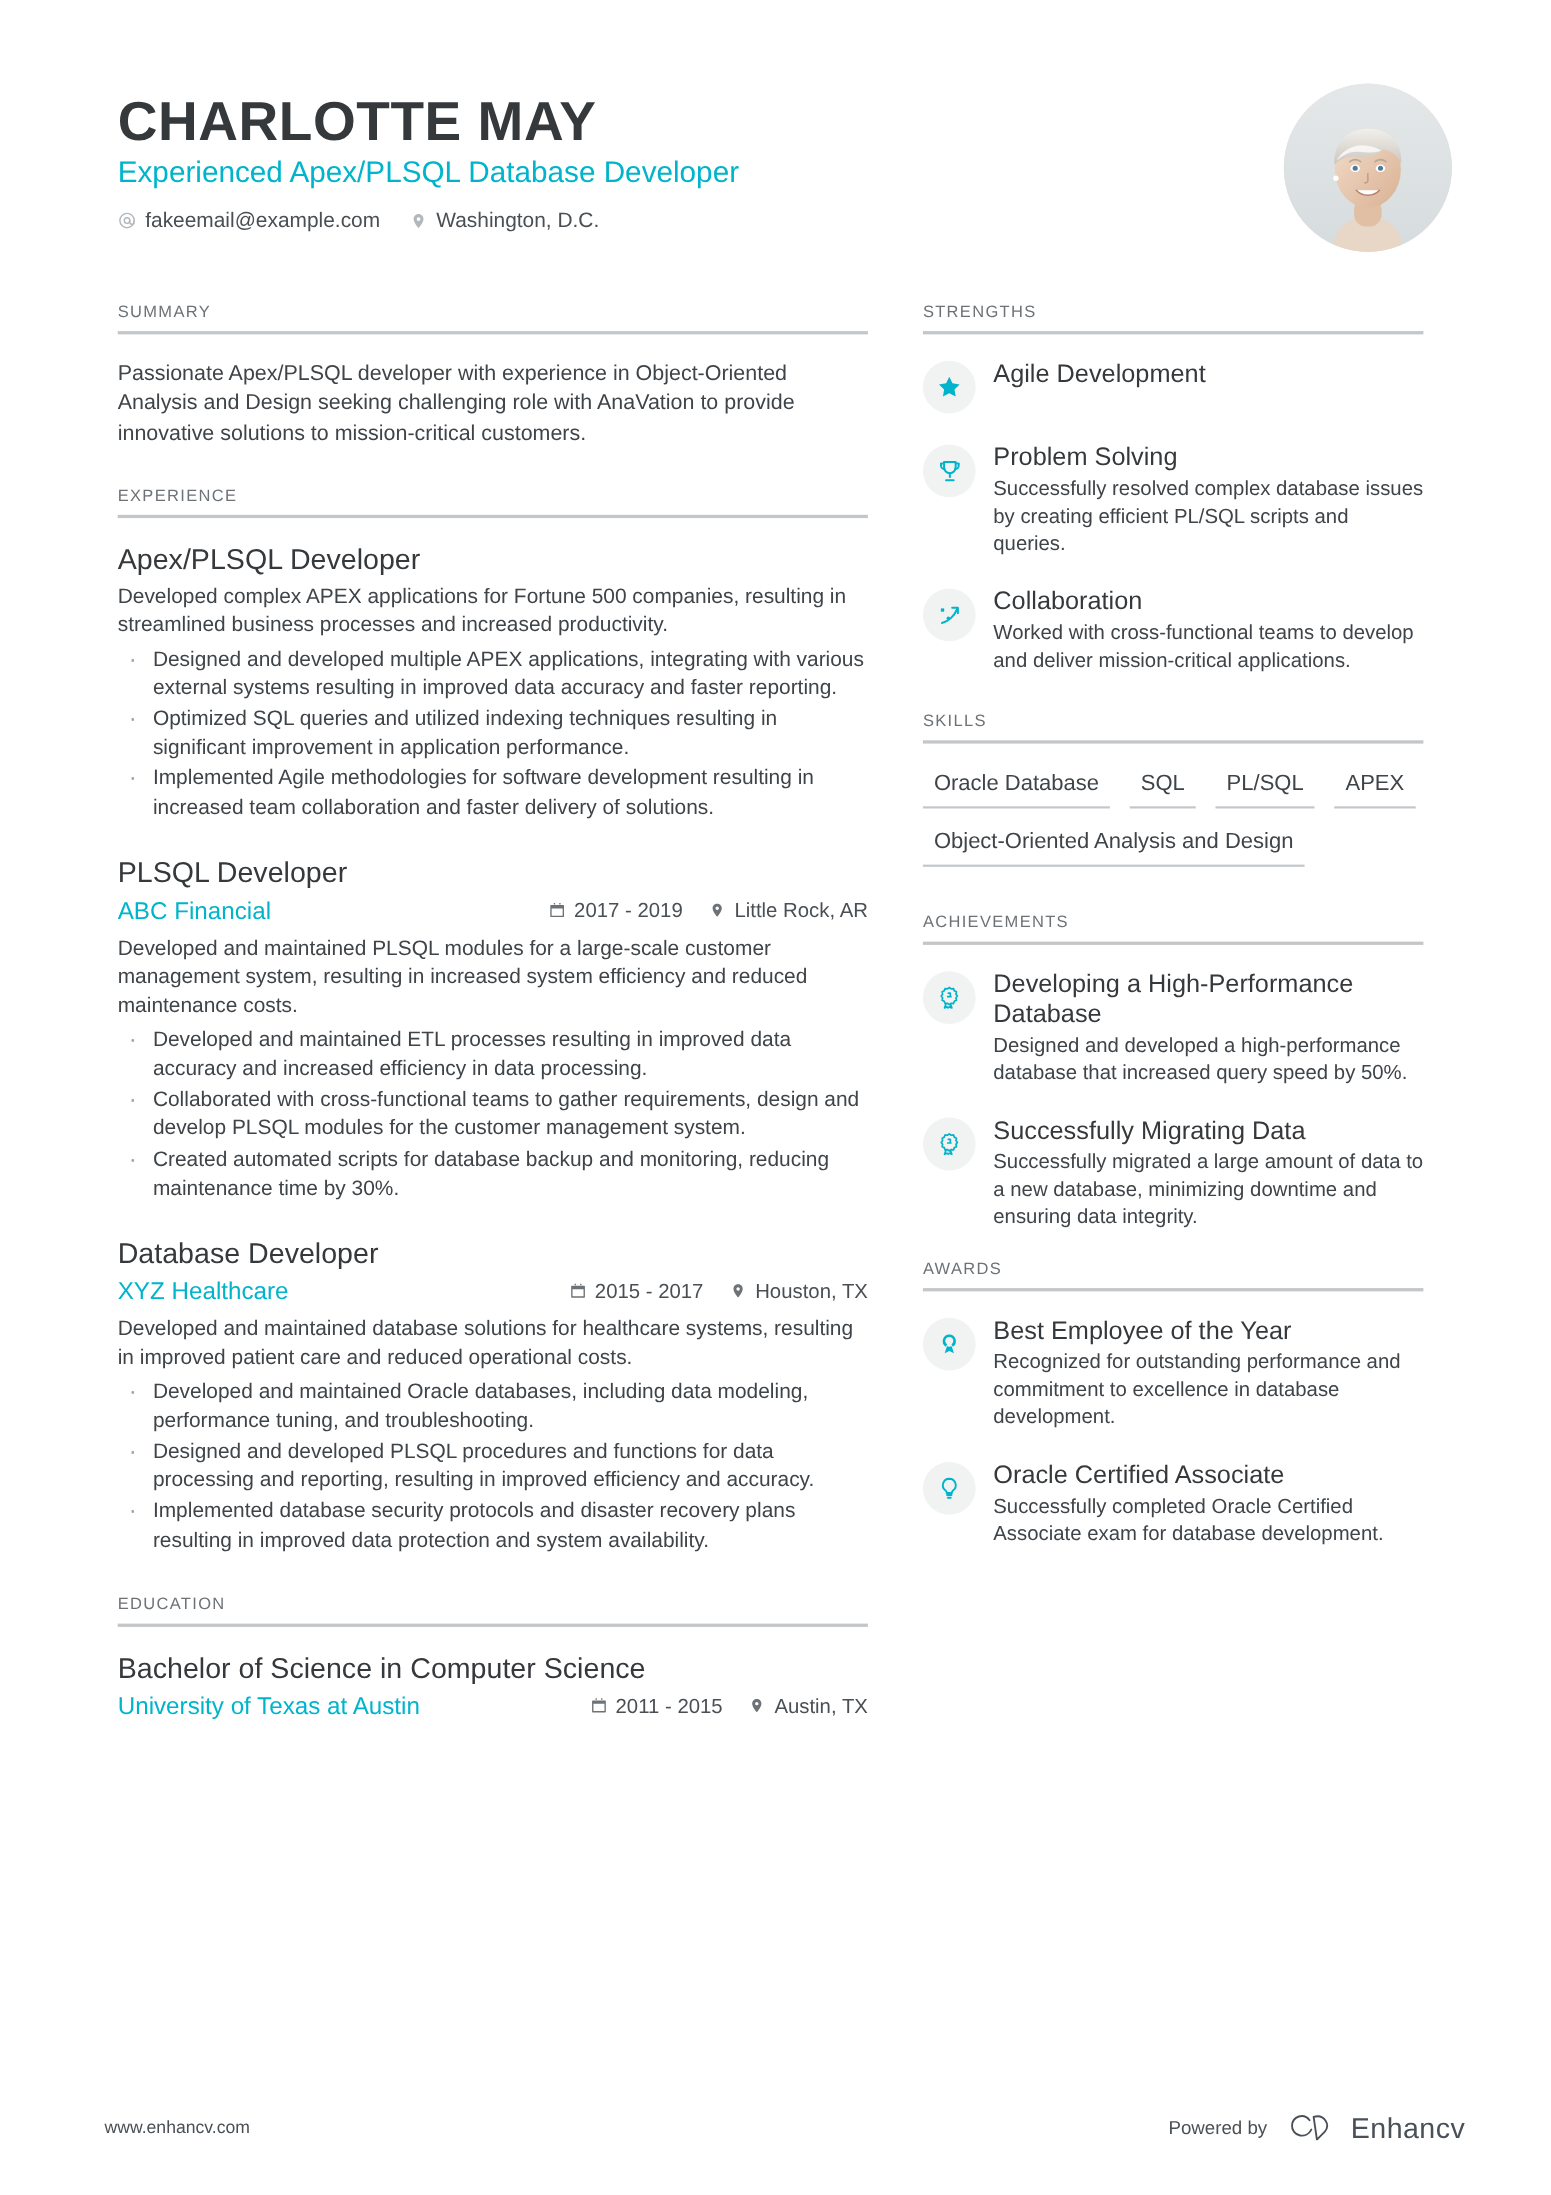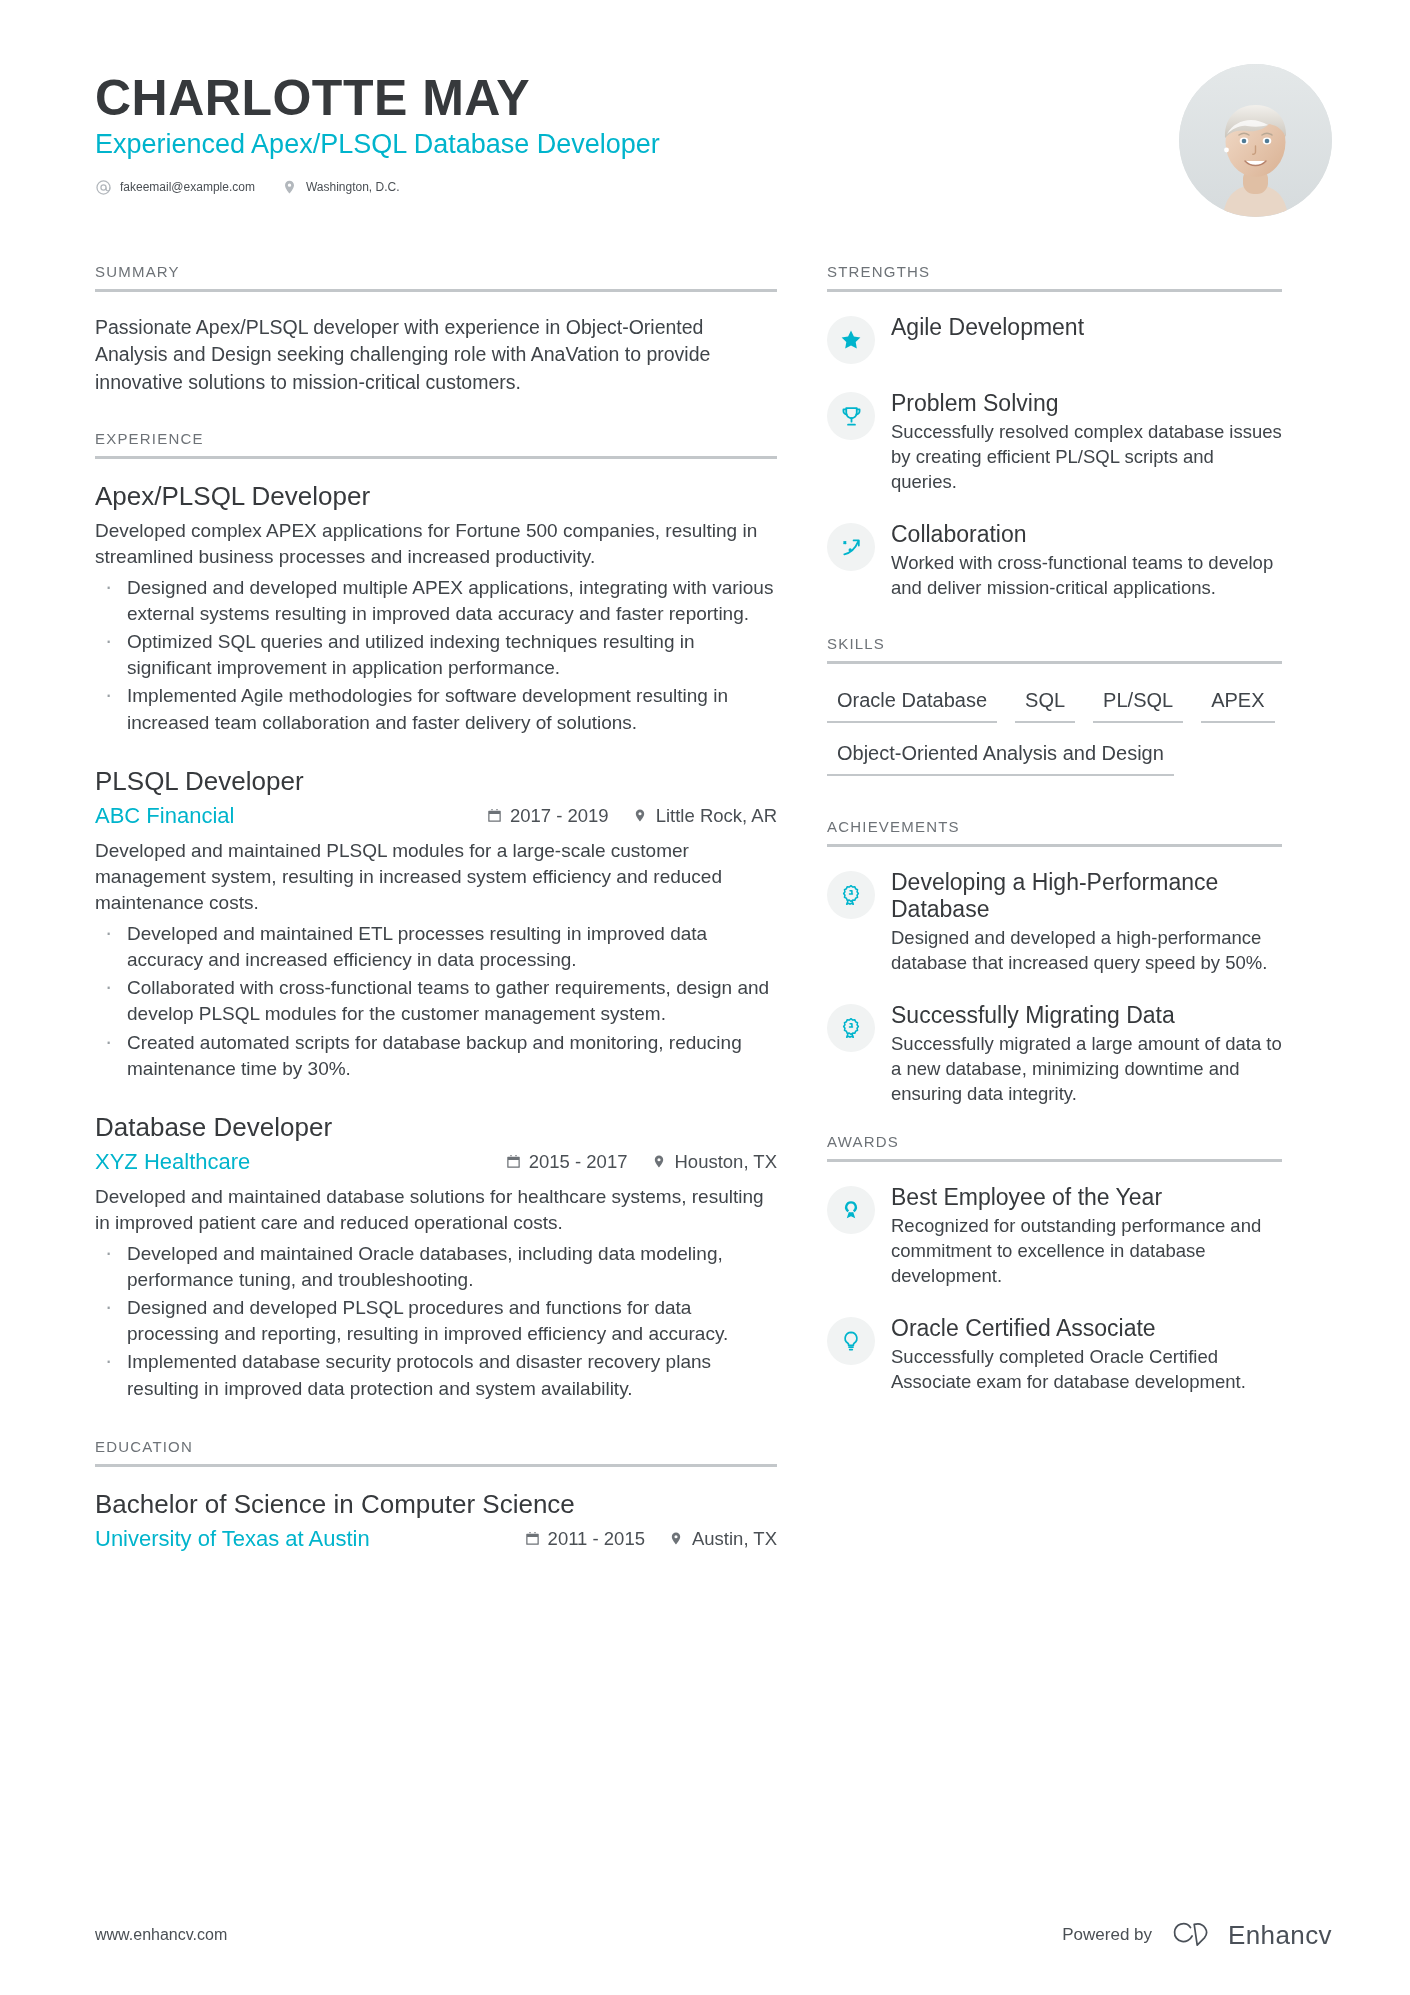--- a/index.html
+++ b/index.html
@@ -5,35 +5,35 @@
   * { box-sizing: border-box; }
   html, body { margin:0; padding:0; }
   body {
     width: 1410px;
     height: 1995px;
     background: #ffffff;
     font-family: "Liberation Sans", sans-serif;
     color: #3f4449;
     -webkit-font-smoothing: antialiased;
   }
-  .page { position: relative; width: 1410px; height: 1995px; padding: 0; }
+  .page { position: relative; width: 1410px; height: 1995px; padding: 12px; }
 
   
   .header { display: flex; align-items: flex-start; padding: 62px 78px 0 95px; }
   .header-left { flex: 1 1 auto; padding-top: 10px; }
   .name {
     font-size: 50px; font-weight: bold; letter-spacing: 0.5px;
     color: #36393c; line-height: 1.04; margin: 0 0 4px 0;
   }
   .headline {
     font-size: 27px; color: #00b4cc; font-weight: normal;
     line-height: 1.25; margin: 0 0 16px 0;
   }
   .contact-row { display: flex; align-items: center; gap: 26px; }
-  .contact-item { display: flex; align-items: center; gap: 8px; font-size: 12px; color: #4a4f54; }
+  .contact-item { display: flex; align-items: center; gap: 8px; font-size: 19px; color: #4a4f54; }
   .cicon { display:inline-flex; align-items:center; justify-content:center; width:17px; height:19px; color:#b3b8bd; flex:0 0 auto; }
   .cicon svg { display:block; }
 
   .photo-wrap { flex: 0 0 auto; width: 153px; height: 153px; margin-top: 2px; }
   .photo {
     width: 153px; height: 153px; border-radius: 50%;
     overflow: hidden; position: relative;
     background: #dfe3e4;
   }
   .photo svg { display:block; width:100%; height:100%; }

